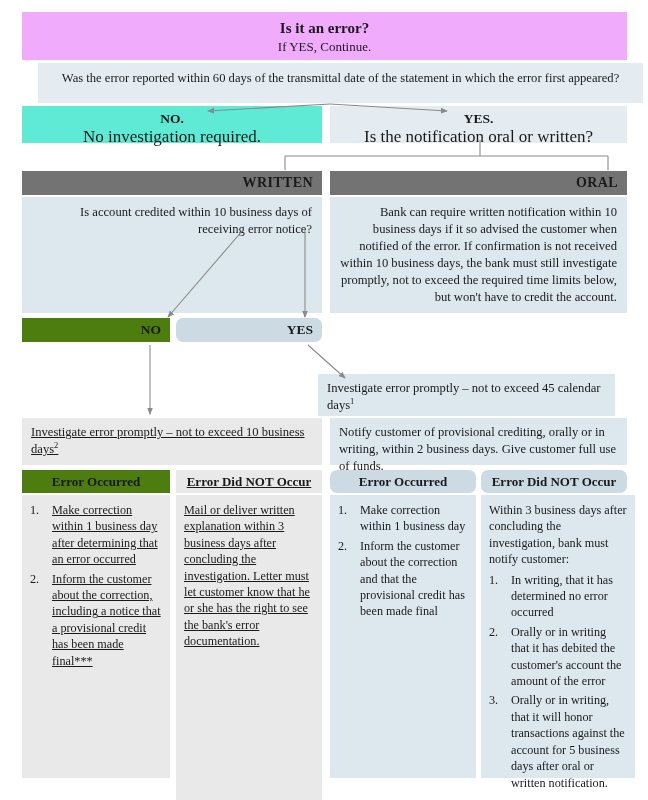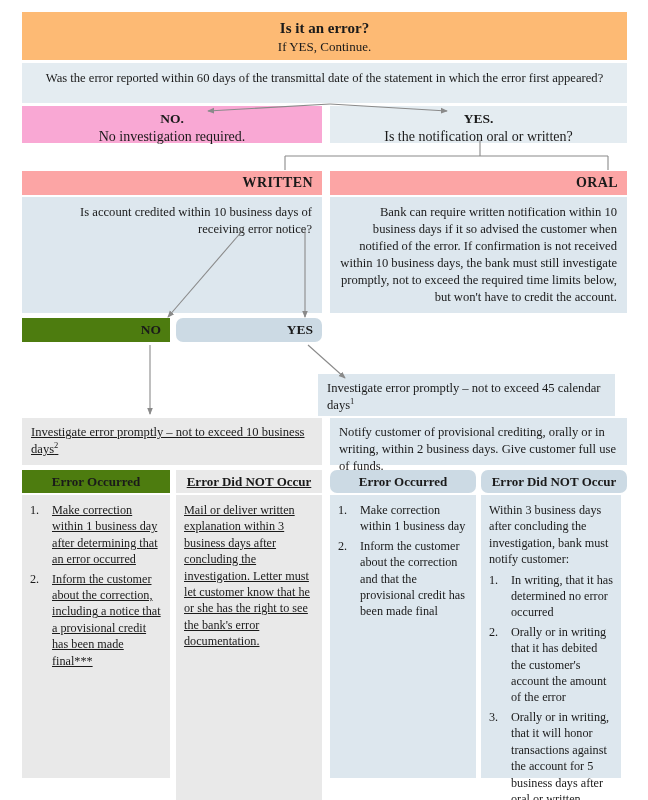--- a/index.html
+++ b/index.html
@@ -18,26 +18,26 @@
     position: absolute; left: 0; top: 0;
     width: 648px; height: 800px;
     pointer-events: none;
     z-index: 5;
   }
   .box {
     position: absolute;
     z-index: 2;
   }
   
-  .fill-title   { background: #fdba74; }
+  .fill-title   { background: #f0abfc; }
   .fill-blue-lt { background: #e4ecf1; }
-  .fill-gray    { background: #f9a8d4; }
+  .fill-gray    { background: #5eead4; }
   .fill-gray2   { background: #4d7c0f; }
   .fill-gray3   { background: #e9e9e9; text-decoration: underline; }
-  .fill-blue-hd { background: #fca5a5; }
+  .fill-blue-hd { background: #737373; }
   .fill-blue-c  { background: #ccdae4; border-radius: 7px; }
   .fill-blue-c2 { background: #dde7ee; }
 
   .t-center { text-align: center; }
   .t-right  { text-align: right; }
   .t-left   { text-align: left; }
 
   .title-main {
     font-weight: bold;
     font-size: 15px;
@@ -51,21 +51,21 @@
     font-size: 12.6px;
     line-height: 17px;
     padding: 7px 10px;
   }
   .hdr-bold {
     font-weight: bold;
     font-size: 13.5px;
     line-height: 18px;
   }
   .hdr-sub {
-    font-size: 14px;
+    font-size: 17px;
     line-height: 17px;
   }
   .branch-hdr {
     font-weight: bold;
     font-size: 14px;
     letter-spacing: 0.4px;
     line-height: 22px;
     padding: 1px 9px;
   }
   .nys-hdr {
@@ -142,21 +142,21 @@
 
       <path d="M 308 345 L 345 378" marker-end="url(#arrowhead)"></path>
     </g>
   </svg>
 
   <div class="box fill-title t-center" style="left:22px; top:12px; width:605px; height:48px; padding-top:7px;">
     <div class="title-main">Is it an error?</div>
     <div class="title-sub">If YES, Continue.</div>
   </div>
 
-  <div class="box fill-blue-lt t-center q-text" style="left:22px; top:63px; width:605px; height:40px;">
+  <div class="box fill-blue-lt t-center q-text" style="left:38px; top:63px; width:605px; height:40px;">
     <span>Was the error reported within 60 days of the transmittal date of the statement in which the error first appeared?</span>
   </div>
 
   <div class="box fill-gray t-center" style="left:22px; top:106px; width:300px; height:37px; padding-top:4px;">
     <div class="hdr-bold">NO.</div>
     <div class="hdr-sub">No investigation required.</div>
   </div>
 
   <div class="box fill-blue-lt t-center" style="left:330px; top:106px; width:297px; height:37px; padding-top:4px;">
     <div class="hdr-bold">YES.</div>
@@ -221,21 +221,21 @@
   <div class="box fill-blue-c2 cell" style="left:330px; top:495px; width:146px; height:283px;">
     <ol class="numlist">
       <li><span>Make correction within 1 business day</span></li>
       <li><span>Inform the customer about the correction and that the provisional credit has been made final</span></li>
     </ol>
   </div>
 
   <div class="box fill-blue-c col-hdr" style="left:481px; top:470px; width:146px; height:23px;">
     <span>Error Did NOT Occur</span>
   </div>
-  <div class="box fill-blue-c2 cell" style="left:481px; top:495px; width:140px; height:283px;">
+  <div class="box fill-blue-c2 cell" style="left:481px; top:495px; width:154px; height:283px;">
     <p class="plain-p" style="margin-bottom:4px;">Within 3 business days after concluding the investigation, bank must notify customer:</p>
     <ol class="numlist">
       <li><span>In writing, that it has determined no error occurred</span></li>
       <li><span>Orally or in writing that it has debited the customer's account the amount of the error</span></li>
       <li><span>Orally or in writing, that it will honor transactions against the account for 5 business days after oral or written notification.</span></li>
 
     </ol>
   </div>
 
 </div>

